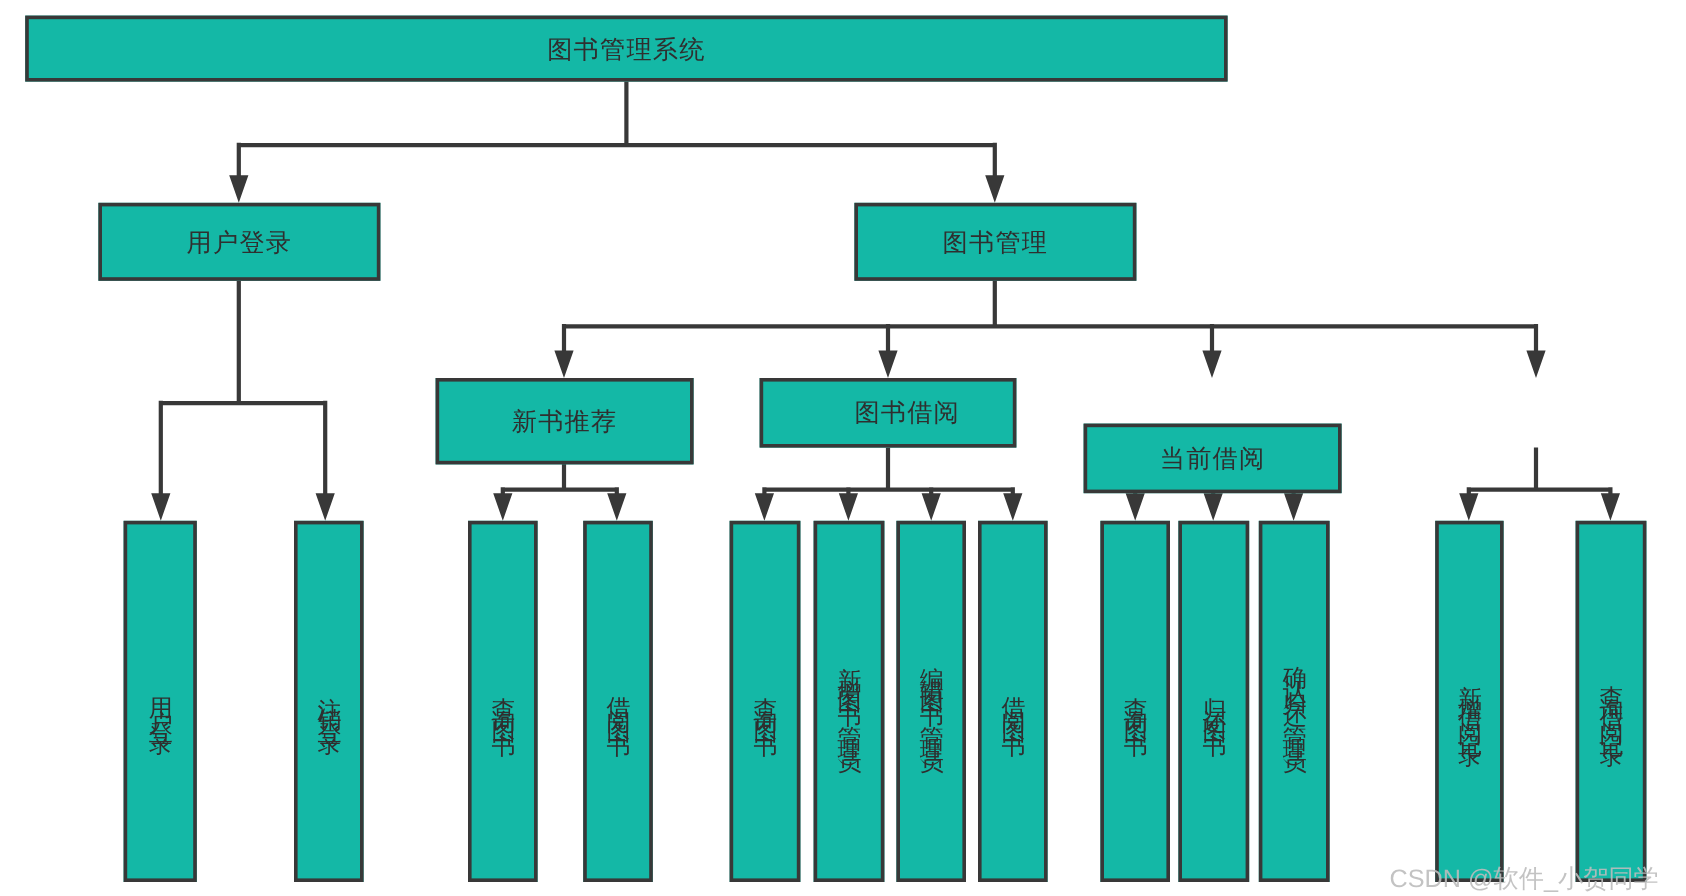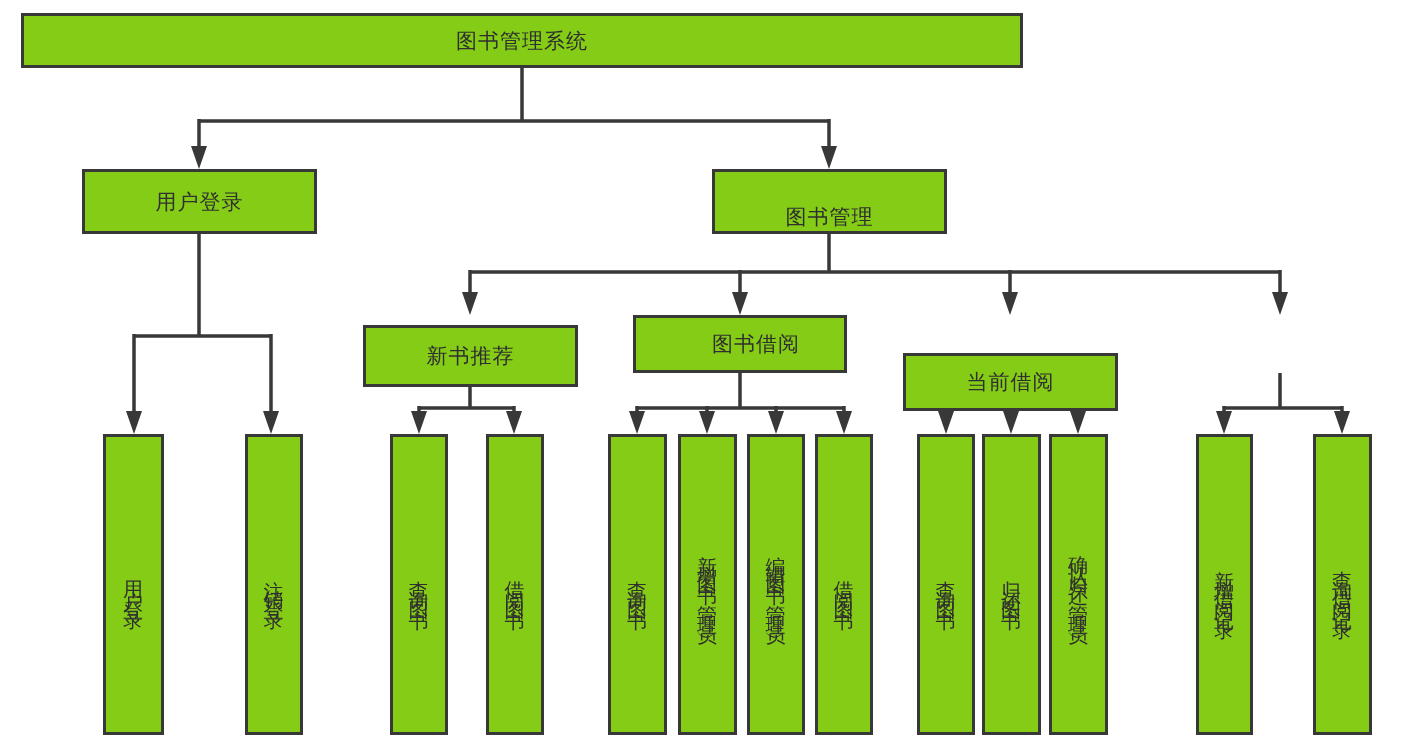--- a/index.html
+++ b/index.html
@@ -23,21 +23,21 @@
     overflow:hidden;
   }
   .connectors{
     position:absolute;
     left:0;top:0;
     width:1405px;height:747px;
     pointer-events:none;
   }
   .box{
     position:absolute;
-    background:#84cc16;
+    background:#14b8a6;
     border:3px solid var(--line);
     display:flex;
     align-items:center;
     justify-content:center;
     color:var(--text);
     z-index:2;
   }
   .h-box{
     font-size:21px;
     letter-spacing:1px;
@@ -95,25 +95,25 @@
     </g>
   </svg>
 
   <div class="box h-box" style="left:21px;top:13px;width:1002px;height:55px;">
     <span>图书管理系统</span>
   </div>
 
   <div class="box h-box" style="left:82px;top:169px;width:235px;height:65px;">
     <span>用户登录</span>
   </div>
-  <div class="box h-box" style="left:712px;top:169px;width:235px;height:65px;align-items:flex-end;">
+  <div class="box h-box" style="left:712px;top:169px;width:235px;height:65px;">
     <span>图书管理</span>
   </div>
 
-  <div class="box h-box" style="left:363px;top:325px;width:215px;height:62px;">
+  <div class="box h-box" style="left:363px;top:315px;width:215px;height:72px;">
     <span>新书推荐</span>
   </div>
   <div class="box h-box" style="left:633px;top:315px;width:214px;height:58px;padding-left:32px;">
     <span>图书借阅</span>
   </div>
   <div class="box h-box" style="left:903px;top:315px;width:215px;height:58px;margin-top:38px;">
     <span>当前借阅</span>
   </div>
 
   <div class="box v-box" style="left:103px;top:434px;width:61px;height:301px;">
@@ -153,14 +153,15 @@
     <span class="v-text">确认归还（管理员）</span>
   </div>
 
   <div class="box v-box" style="left:1196px;top:434px;width:57px;height:301px;">
     <span class="v-text">新增借阅记录</span>
   </div>
   <div class="box v-box" style="left:1313px;top:434px;width:59px;height:301px;">
     <span class="v-text">查询借阅记录</span>
   </div>
 
+  <div class="watermark">CSDN @软件_小贺同学</div>
 
 </div>
 
 </body></html>

